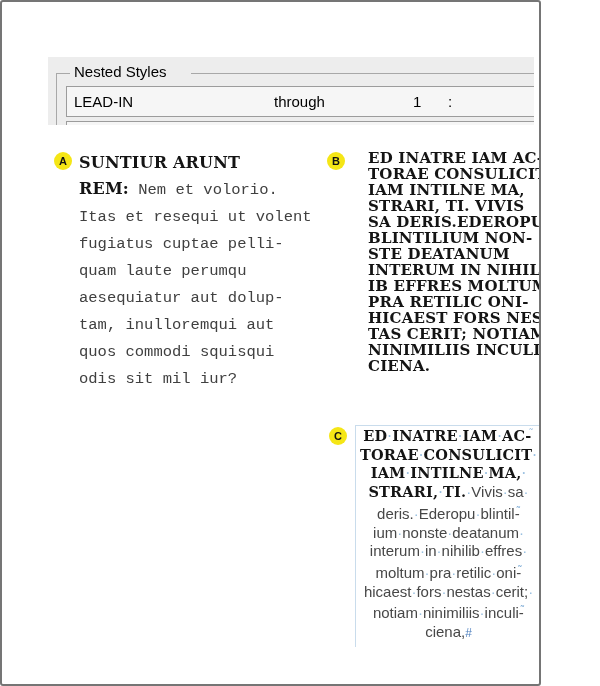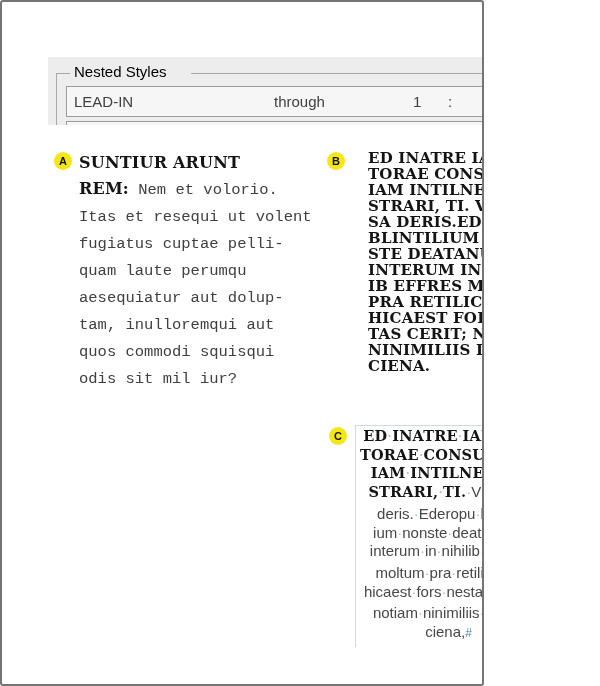--- a/index.html
+++ b/index.html
@@ -1,18 +1,18 @@
 <!DOCTYPE html>
 <html><head>
 <meta charset="utf-8">
 <style>
   html,body { margin:0; padding:0; background:#fff; }
   .figure {
     position:relative;
-    width:484px; height:686px;
+    width:541px; height:686px;
     box-sizing:border-box;
     border:2px solid #757575;
     border-radius:3px;
     background:#ffffff;
     font-family:"Liberation Sans", sans-serif;
     overflow:hidden;
   }
 
   
   .panel {
@@ -34,21 +34,21 @@
   .listbox {
     position:absolute; left:18px; top:29px;
     width:468px; height:31px;
     box-sizing:border-box;
     background:#f6f6f6;
     border:1px solid #9c9c9c;
     border-right:none;
   }
   .listbox .cell {
     position:absolute; top:0; height:29px; line-height:29px;
-    font-size:15px; color:#404040; white-space:nowrap;
+    font-size:15px; color:#000000; white-space:nowrap;
   }
   .cell-style { left:7px; }
   .cell-through { left:207px; }
   .cell-count { left:346px; }
   .cell-delim { left:381px; }
   .row2 {
     position:absolute; left:18px; top:64px;
     width:468px; height:6px;
     box-sizing:border-box;
     background:#f6f6f6;

